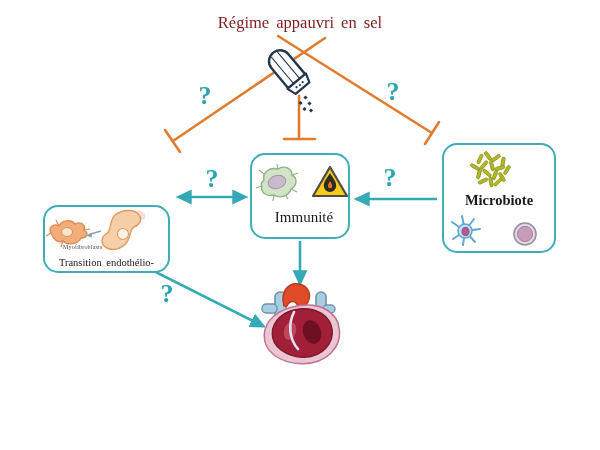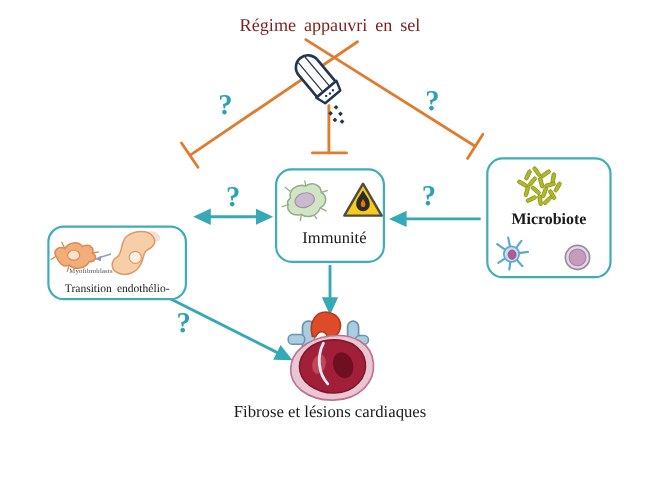--- a/index.html
+++ b/index.html
@@ -181,16 +181,15 @@
       </g>
       <g transform="translate(81,89)">
         <circle cx="0" cy="0" r="11" fill="#e2d9e4" stroke="#97919f" stroke-width="1.6"></circle>
         <circle cx="0" cy="0" r="7.6" fill="#c79cba" stroke="#ab7fa0" stroke-width="1"></circle>
       </g>
     </svg>
     <div class="m-label">Microbiote</div>
   </div>
 
   <div class="outcome">
-    <div>Fibrose et lésions cardiaques</div>
   </div>
 
 </div>
 
 </body></html>

